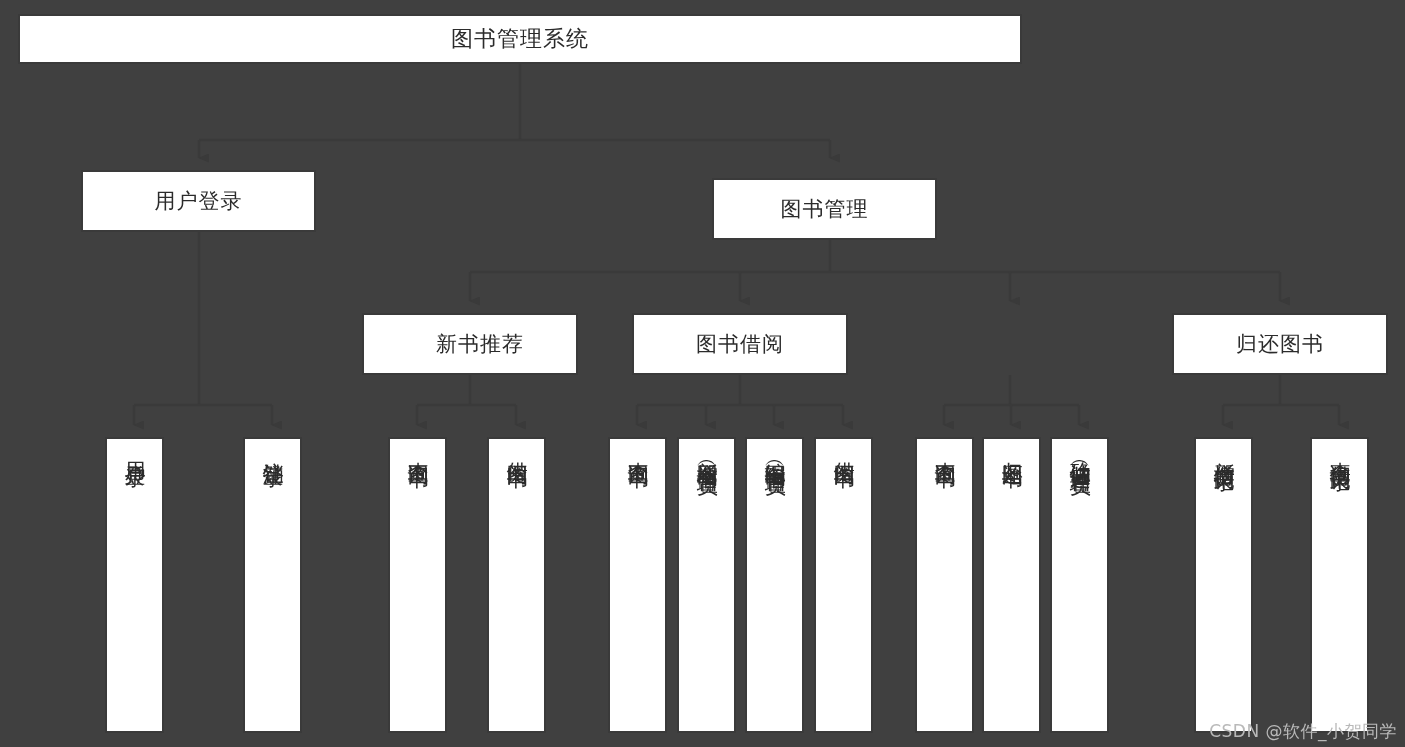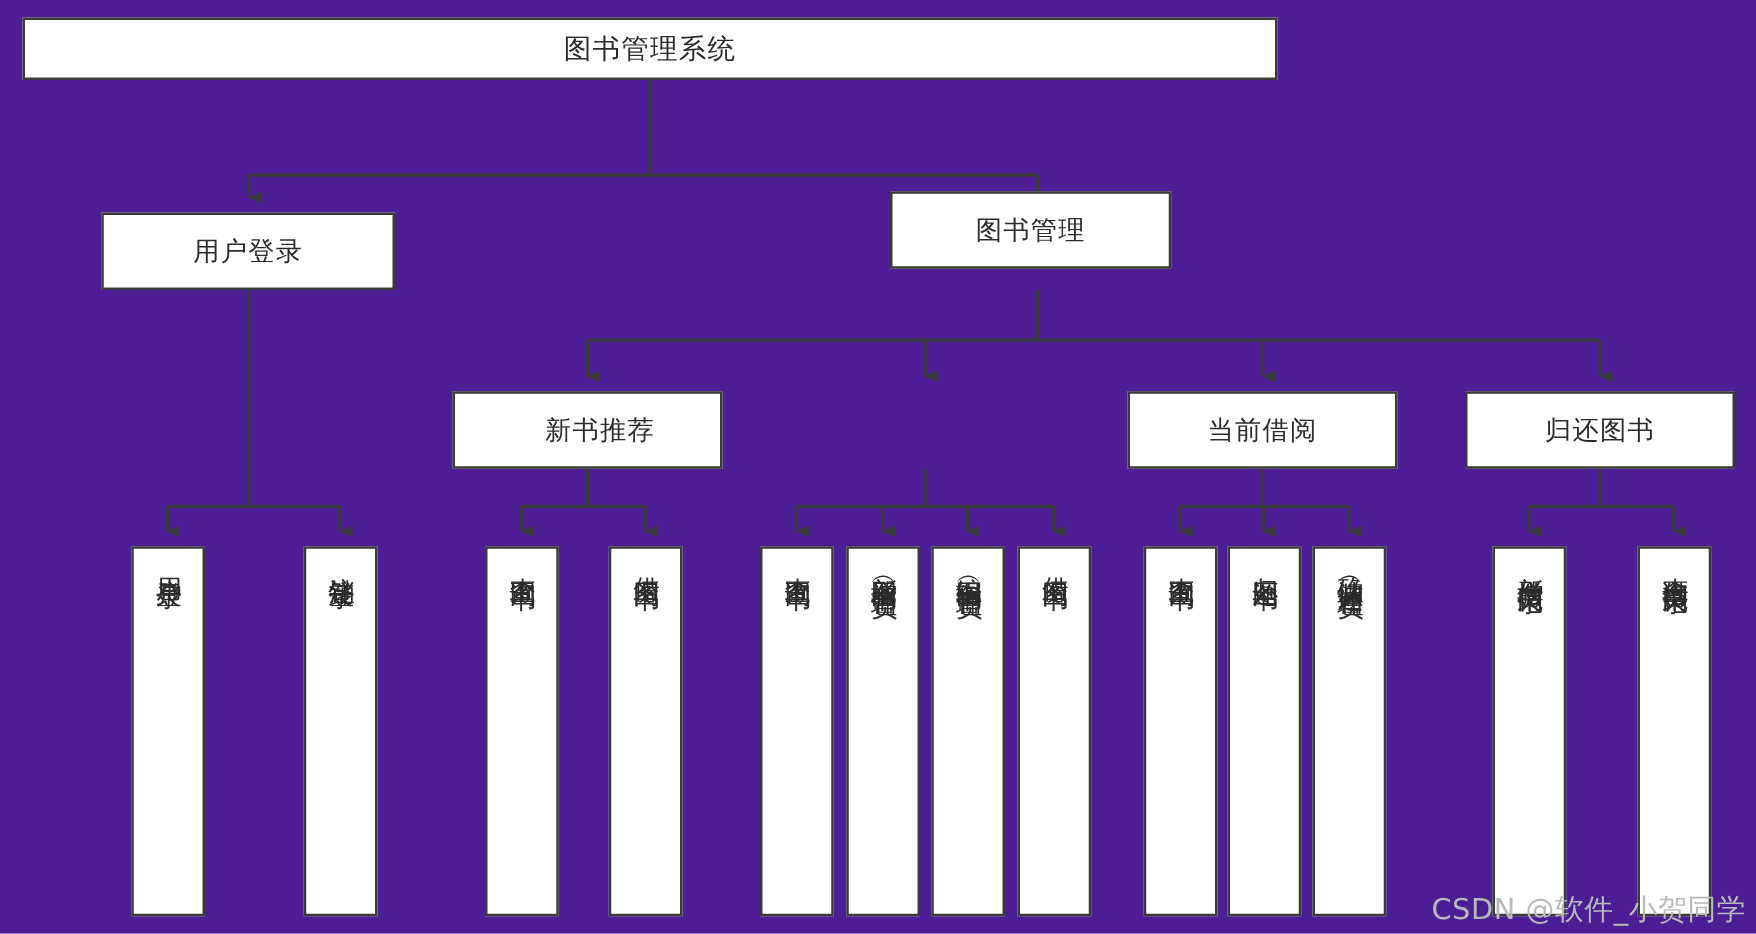--- a/index.html
+++ b/index.html
@@ -8,21 +8,21 @@
     padding: 0;
     background: #ffffff;
   }
   body {
     font-family: "DejaVu Sans", "Liberation Sans", sans-serif;
   }
   #diagram-root {
     position: relative;
     width: 1405px;
     height: 747px;
-    background: #4c1d95;
+    background: #404040;
     overflow: hidden;
   }
   #edge-layer {
     position: absolute;
     left: 0;
     top: 0;
     width: 1405px;
     height: 747px;
     pointer-events: none;
   }
@@ -59,21 +59,21 @@
     white-space: nowrap;
     color: #2b2b2b;
   }
   .vlabel.tall {
     padding-top: 0px;
   }
   #watermark {
     position: absolute;
     right: 8px;
     bottom: 4px;
-    font-size: 23px;
+    font-size: 17px;
     color: #b9b9b9;
     letter-spacing: 0.5px;
     white-space: nowrap;
   }
 </style>
 </head>
 <body>
 
 <div id="diagram-root">
 
@@ -128,29 +128,29 @@
     </g>
   </svg>
 
   <div class="node node-root" id="node-root" style="left: 18px; top: 14px; width: 1004px; height: 50px;">
     <span>图书管理系统</span>
   </div>
 
   <div class="node node-h" id="node-l2-0" style="left: 81px; top: 170px; width: 235px; height: 62px;">
     <span>用户登录</span>
   </div>
-  <div class="node node-h" id="node-l2-1" style="left: 712px; top: 153px; width: 225px; height: 62px;">
+  <div class="node node-h" id="node-l2-1" style="left: 712px; top: 178px; width: 225px; height: 62px;">
     <span>图书管理</span>
   </div>
 
   <div class="node node-h" id="node-l3-0" style="left: 362px; top: 313px; width: 216px; height: 62px; padding-left: 20px;">
     <span>新书推荐</span>
   </div>
-  <div class="node node-h" id="node-l3-2" style="left: 902px; top: 313px; width: 216px; height: 62px;">
-    <span>当前借阅</span>
+  <div class="node node-h" id="node-l3-1" style="left: 632px; top: 313px; width: 216px; height: 62px;">
+    <span>图书借阅</span>
   </div>
   <div class="node node-h" id="node-l3-3" style="left: 1172px; top: 313px; width: 216px; height: 62px;">
     <span>归还图书</span>
   </div>
 
   <div class="node node-leaf" id="node-leaf-0" style="left: 105px; top: 437px; width: 59px; height: 296px;">
     <span class="vlabel">用户登录</span>
   </div>
   <div class="node node-leaf" id="node-leaf-1" style="left: 243px; top: 437px; width: 59px; height: 296px;">
     <span class="vlabel">注销登录</span>

